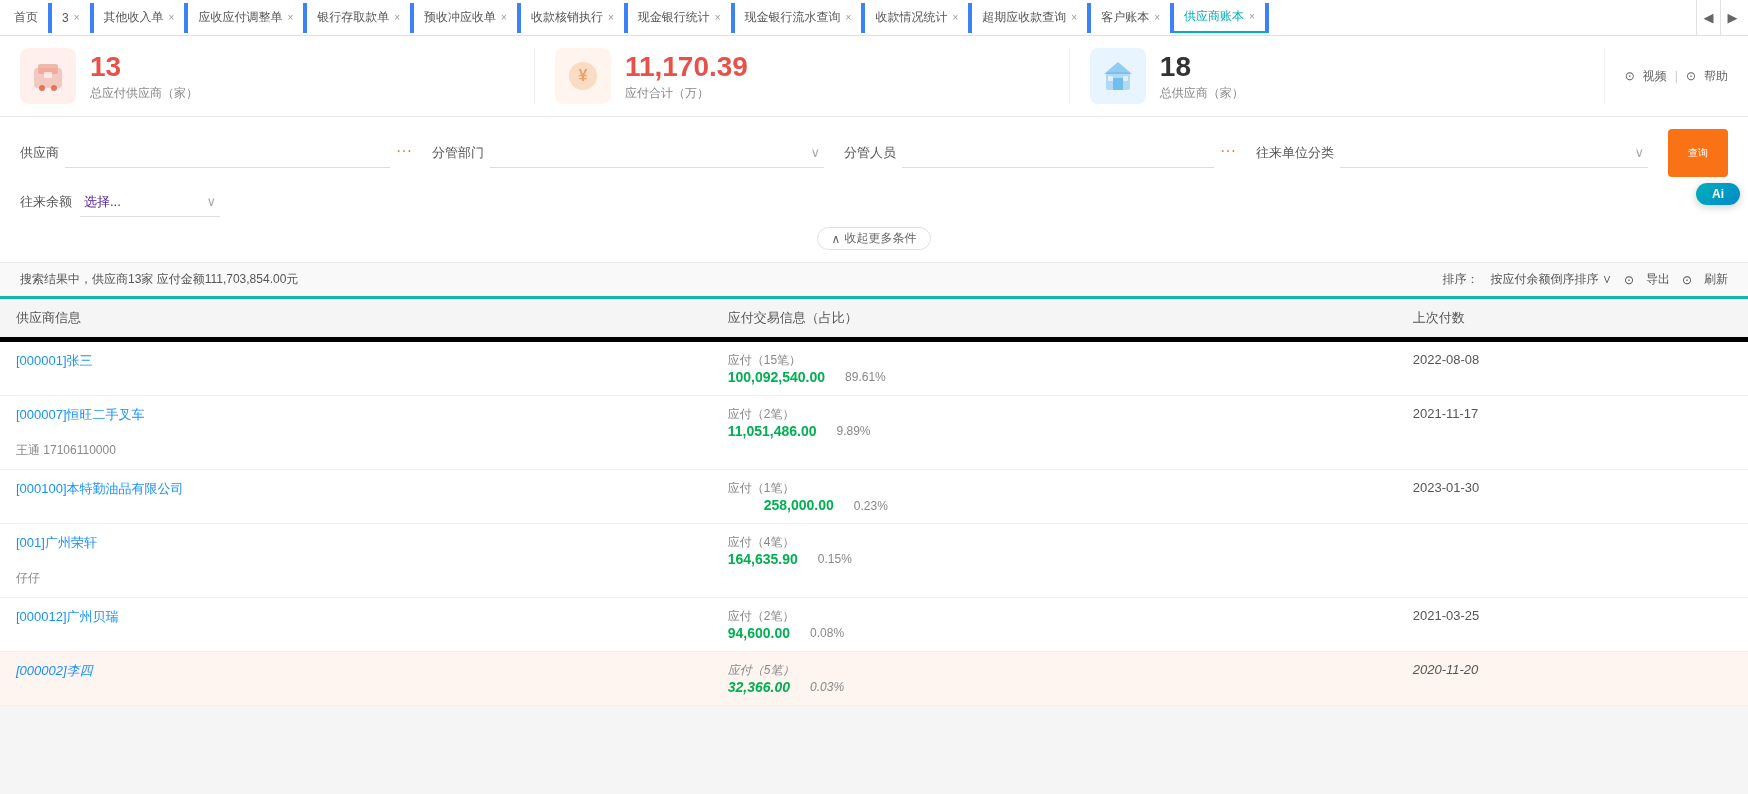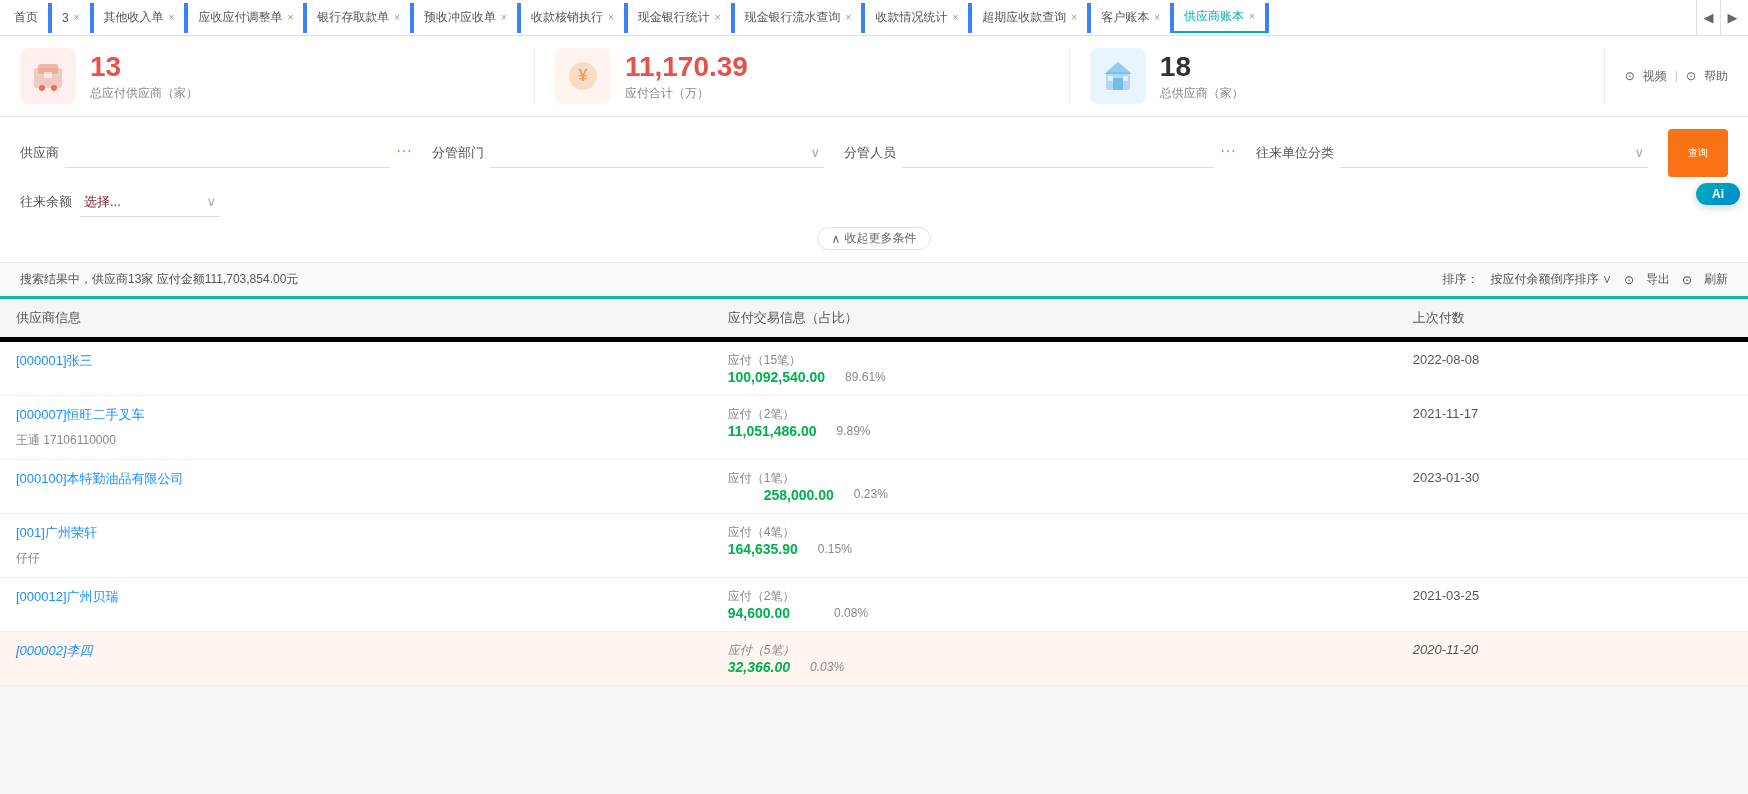--- a/index.html
+++ b/index.html
@@ -212,21 +212,21 @@
       border-bottom: 1px solid #f0f0f0;
       vertical-align: top;
       font-size: 13px;
     }
     .data-table tr.highlighted td { background: #fff5f0; font-style: italic; }
     .supplier-link {
       color: #1890ff;
       text-decoration: none;
       font-size: 13px;
     }
-    .supplier-sub { color: #888; font-size: 12px; margin-top: 8px; }
+    .supplier-sub { color: #888; font-size: 12px; margin-top: 18px; }
     .amount-green { color: #00b050; font-size: 14px; font-weight: bold; }
     .amount-label { color: #888; font-size: 12px; }
     .percent { color: #888; font-size: 12px; padding-left: 20px; }
     .date-text { color: #555; font-size: 13px; }
 
     
     .ai-badge {
       position: fixed;
       right: 8px;
       top: 183px;
@@ -343,21 +343,21 @@
         <span></span>
         <span>∨</span>
       </div>
     </div>
     <button class="btn-query">查询</button>
   </div>
   <div class="filter-row">
     <div class="filter-item" style="flex:0 0 auto;gap:8px;">
       <span class="filter-label">往来余额</span>
       <div class="filter-select" style="min-width:140px;">
-        <span style="color:#7f1d1d;">选择...</span>
+        <span style="color:#4c1d95;">选择...</span>
         <span>∨</span>
       </div>
     </div>
   </div>
   <div class="collapse-bar">
     <button class="collapse-btn">
       <span>∧</span>
       <span>收起更多条件</span>
     </button>
   </div>
@@ -407,21 +407,21 @@
               <span class="amount-green">11,051,486.00</span>
               <span class="percent">9.89%</span>
             </div>
           </td>
           <td class="date-text">2021-11-17</td>
         </tr>
         <tr>
           <td><a href="#" class="supplier-link">[000100]本特勤油品有限公司</a></td>
           <td>
             <div class="amount-label">应付（1笔）</div>
-            <div style="display: flex; align-items: flex-start; margin-left: 36px;">
+            <div style="display: flex; align-items: flex-end; margin-left: 36px;">
               <span class="amount-green">258,000.00</span>
               <span class="percent">0.23%</span>
             </div>
           </td>
           <td class="date-text">2023-01-30</td>
         </tr>
         <tr>
           <td><a href="#" class="supplier-link">[001]广州荣轩</a><div class="supplier-sub">仔仔</div></td>
           <td>
             <div class="amount-label">应付（4笔）</div>
@@ -429,21 +429,21 @@
               <span class="amount-green">164,635.90</span>
               <span class="percent">0.15%</span>
             </div>
           </td>
           <td class="date-text"></td>
         </tr>
         <tr>
           <td><a href="#" class="supplier-link">[000012]广州贝瑞</a></td>
           <td>
             <div class="amount-label">应付（2笔）</div>
-            <div style="display: flex; align-items: center; gap: 24px;">
+            <div style="display: flex; align-items: center;">
               <span class="amount-green">94,600.00</span>
               <span class="percent">0.08%</span>
             </div>
           </td>
           <td class="date-text">2021-03-25</td>
         </tr>
         <tr class="highlighted">
           <td><a href="#" class="supplier-link">[000002]李四</a></td>
           <td>
             <div class="amount-label">应付（5笔）</div>

